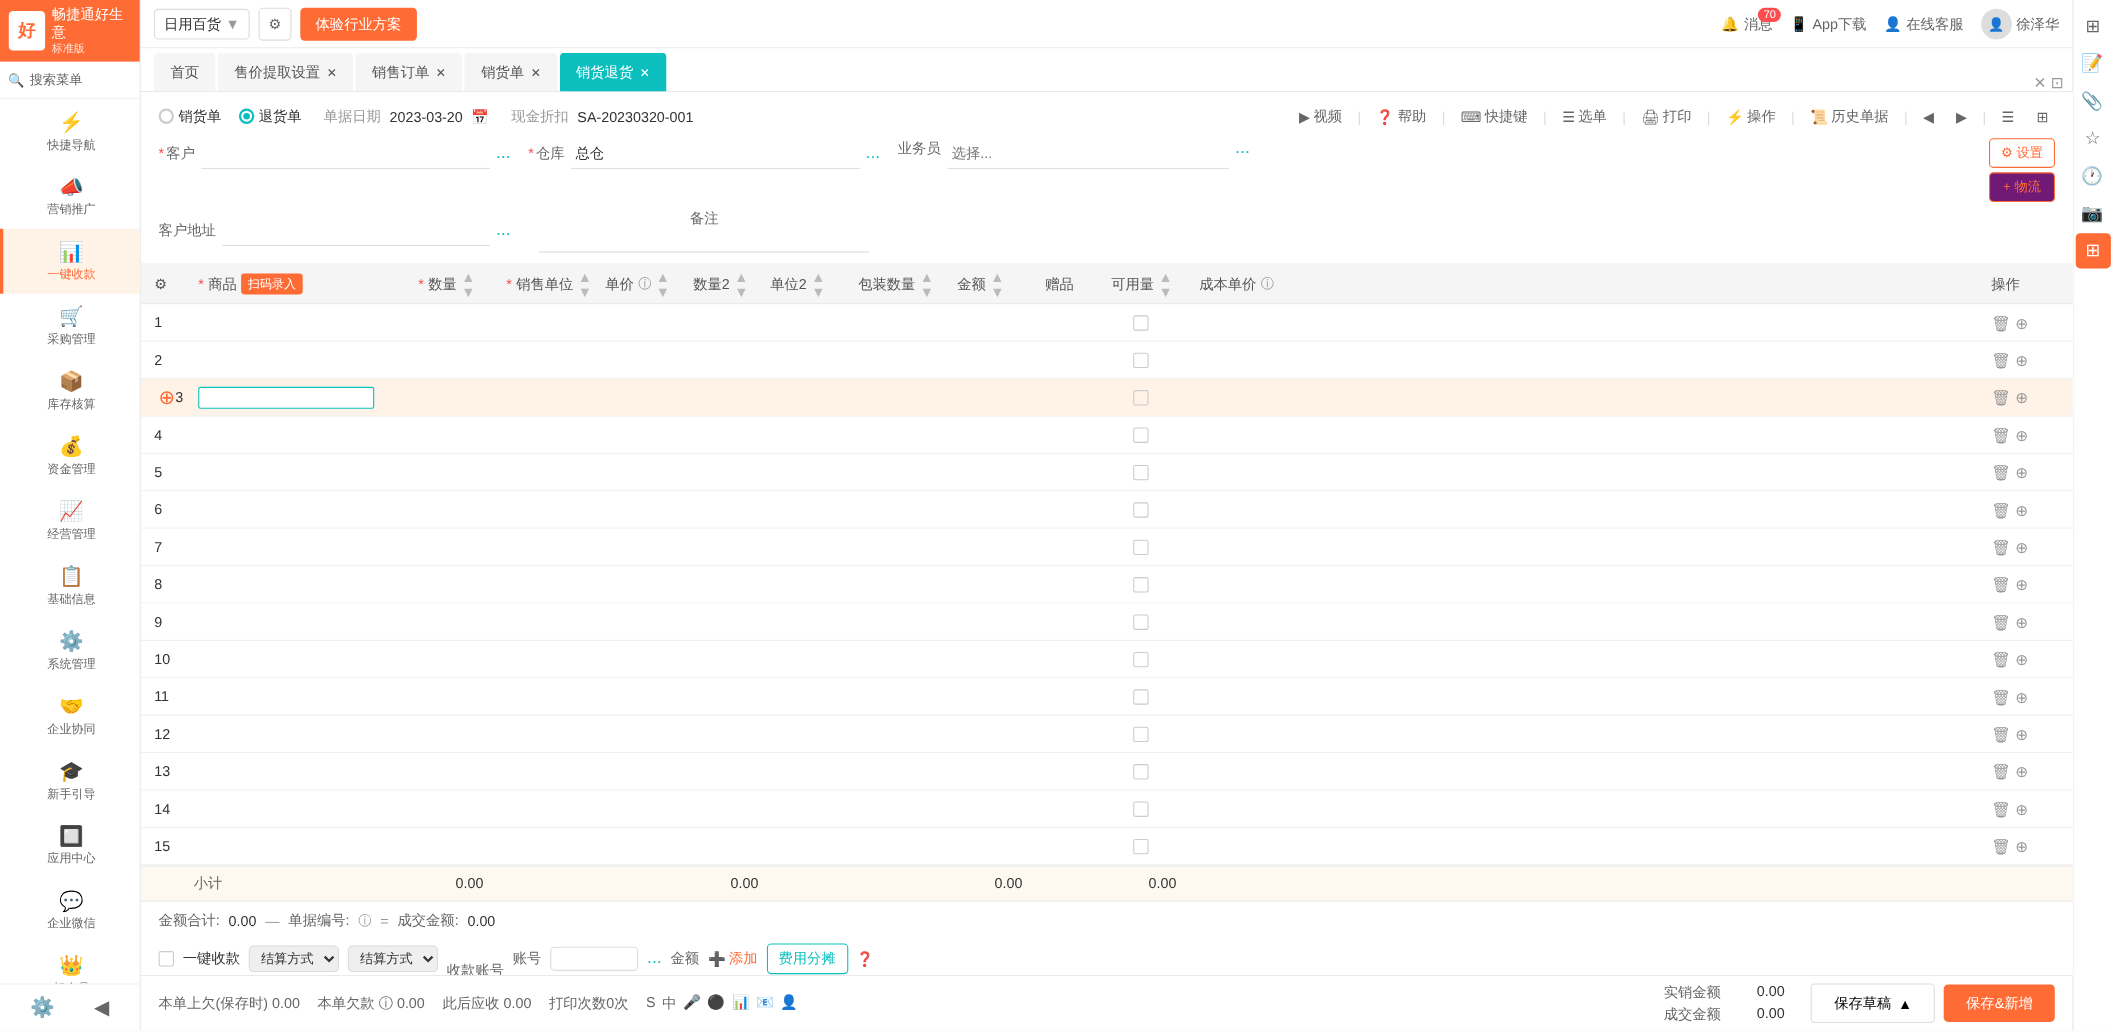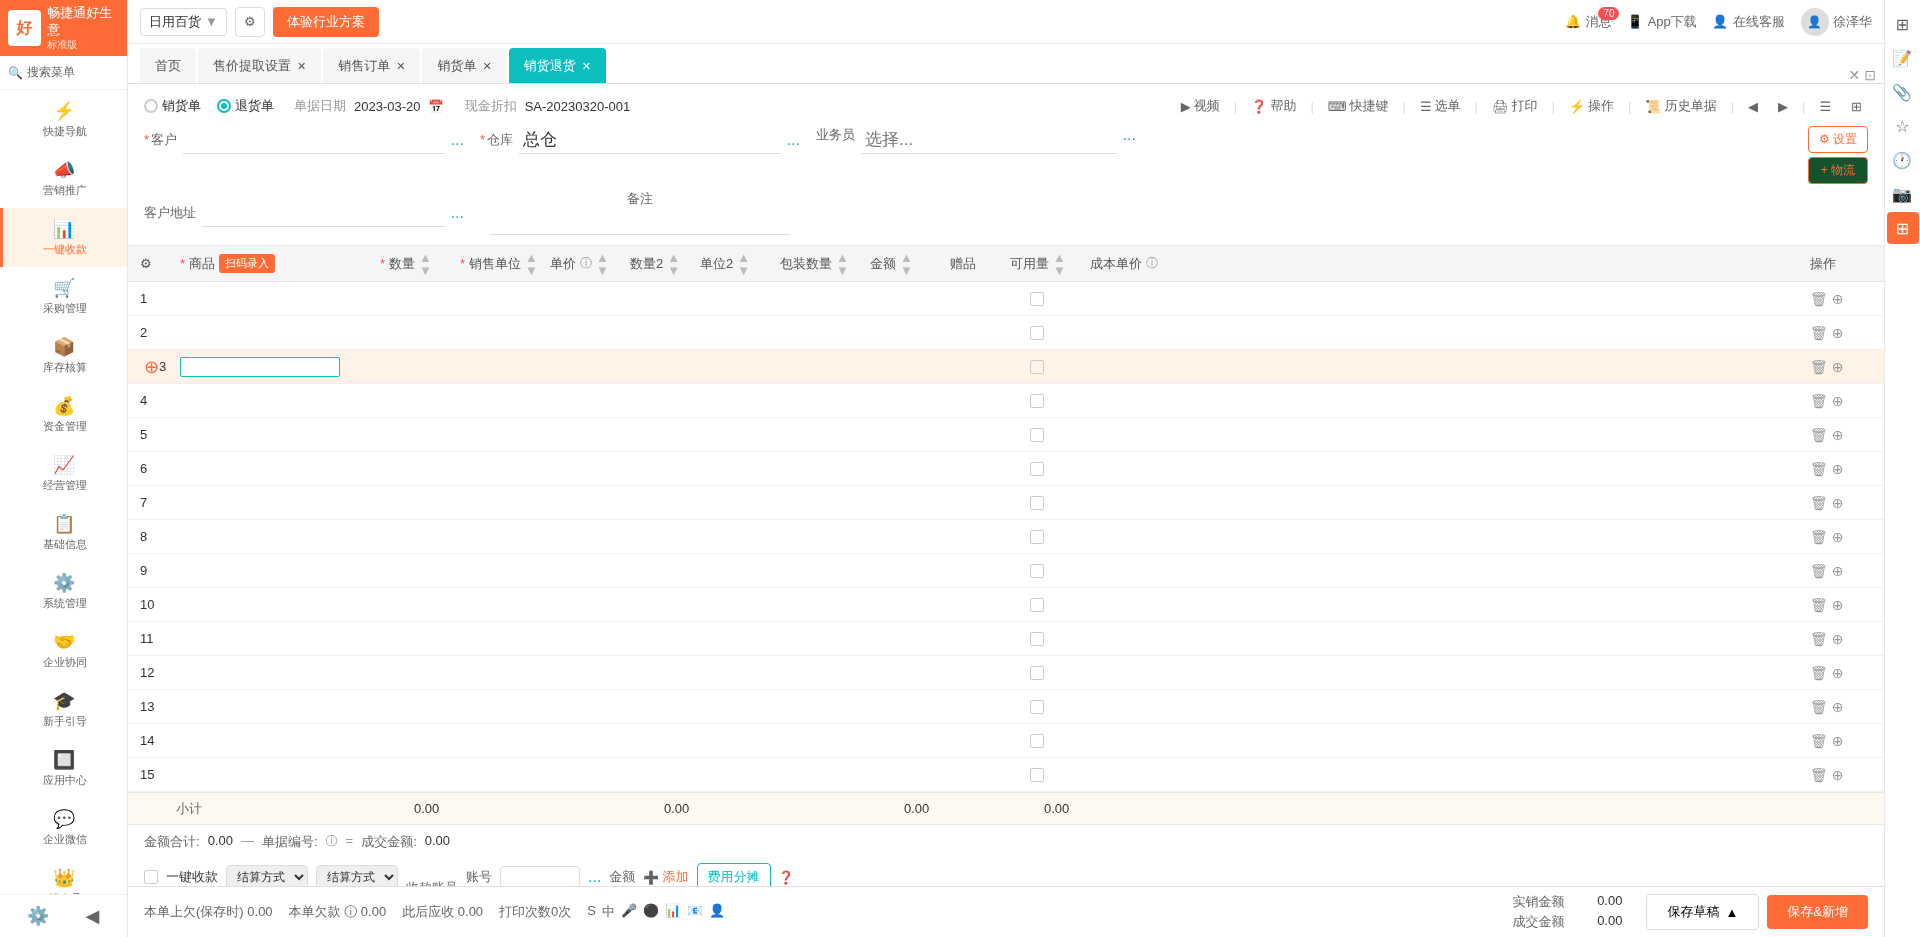--- a/index.html
+++ b/index.html
@@ -51,24 +51,24 @@
     .radio-dot { width: 14px; height: 14px; border-radius: 50%; border: 2px solid #ccc; display: flex; align-items: center; justify-content: center; }
     .radio-dot.checked { border-color: #0bbfbf; }
     .radio-dot.checked::after { content: ''; width: 6px; height: 6px; border-radius: 50%; background: #0bbfbf; }
     .doc-info { display: flex; align-items: center; gap: 8px; font-size: 13px; color: #333; }
     .doc-info label { color: #999; }
     .form-toolbar-right { display: flex; align-items: center; gap: 8px; font-size: 12px; }
     .toolbar-btn { display: flex; align-items: center; gap: 3px; color: #666; cursor: pointer; padding: 3px 6px; }
     .toolbar-sep { color: #ddd; }
     .field-label { color: #666; font-size: 13px; white-space: nowrap; }
     .field-label.required::before { content: '*'; color: #ff4d4f; margin-right: 2px; }
-    .field-input { flex: 1; height: 28px; border: none; border-bottom: 1px solid #ddd; padding: 0 4px; font-size: 17px; outline: none; color: #333; min-width: 100px; }
+    .field-input { flex: 1; height: 28px; border: none; border-bottom: 1px solid #ddd; padding: 0 4px; font-size: 13px; outline: none; color: #333; min-width: 100px; }
     .field-dots { color: #0bbfbf; cursor: pointer; font-size: 16px; }
     .setup-btn { border: 1px solid #ff6b35; color: #ff6b35; background: #fff; border-radius: 4px; padding: 4px 10px; cursor: pointer; font-size: 12px; }
-    .add-btn { border: 1px solid #ff6b35; color: #ff6b35; background: #14532d; border-radius: 4px; padding: 4px 10px; cursor: pointer; font-size: 12px; }
+    .add-btn { border: 1px solid #ff6b35; color: #ff6b35; background: #701a75; border-radius: 4px; padding: 4px 10px; cursor: pointer; font-size: 12px; }
 
     
     .table-container { background: #fff; margin: 0; }
     .table-header-row { display: flex; align-items: center; background: #f5f5f5; border-bottom: 1px solid #e8e8e8; padding: 0 8px; height: 36px; }
     .table-header-cell { display: flex; align-items: center; gap: 4px; font-size: 12px; color: #555; font-weight: 500; padding: 0 4px; }
     .col-num { width: 40px; text-align: center; }
     .col-product { width: 200px; }
     .col-scan { background: #ff6b35; color: #fff; padding: 2px 6px; border-radius: 3px; font-size: 11px; cursor: pointer; }
     .col-qty { width: 80px; }
     .col-unit { width: 90px; }
@@ -91,21 +91,21 @@
     .cell-input.editing { border: 1px solid #0bbfbf; padding: 2px; border-radius: 2px; background: #fff; }
     .checkbox { width: 14px; height: 14px; border: 1px solid #ccc; border-radius: 2px; cursor: pointer; }
     .action-icons { display: flex; gap: 4px; }
     .action-icon { color: #999; cursor: pointer; font-size: 14px; }
     .table-footer { display: flex; align-items: center; background: #fef9f0; border-top: 1px solid #e8e8e8; padding: 0 8px; height: 32px; }
     .footer-label { color: #666; font-size: 13px; padding-right: 8px; }
     .footer-cell { padding: 0 4px; font-size: 13px; color: #333; font-weight: 500; }
 
     
     .bottom-area { background: #fff; border-top: 1px solid #e8e8e8; padding: 8px 16px; flex-shrink: 0; }
-    .amount-row { display: flex; gap: 8px; font-size: 13px; margin-bottom: 6px; }
+    .amount-row { display: flex; align-items: center; gap: 8px; font-size: 13px; margin-bottom: 6px; }
     .amount-label { color: #666; }
     .amount-val { color: #333; font-weight: 500; }
     .dash { color: #999; }
     .eq-sign { color: #999; }
     .payment-row { display: flex; align-items: center; gap: 8px; }
     .payment-checkbox { width: 14px; height: 14px; border: 1px solid #ccc; border-radius: 2px; cursor: pointer; }
     .payment-label { color: #333; font-size: 13px; }
     .payment-select { border: 1px solid #ddd; border-radius: 4px; padding: 3px 6px; font-size: 12px; color: #333; min-width: 80px; }
     .payment-input { border: 1px solid #ddd; border-radius: 4px; padding: 3px 8px; font-size: 12px; color: #333; width: 80px; }
     .add-payment { color: #ff6b35; cursor: pointer; font-size: 13px; display: flex; align-items: center; gap: 3px; }

